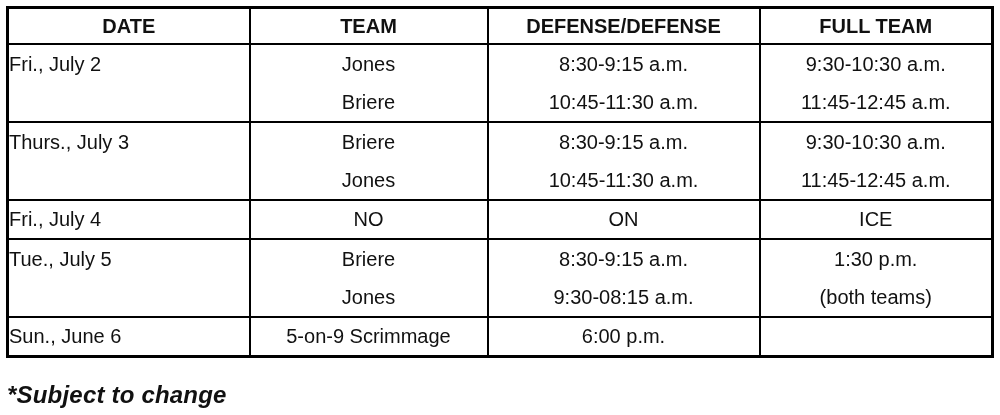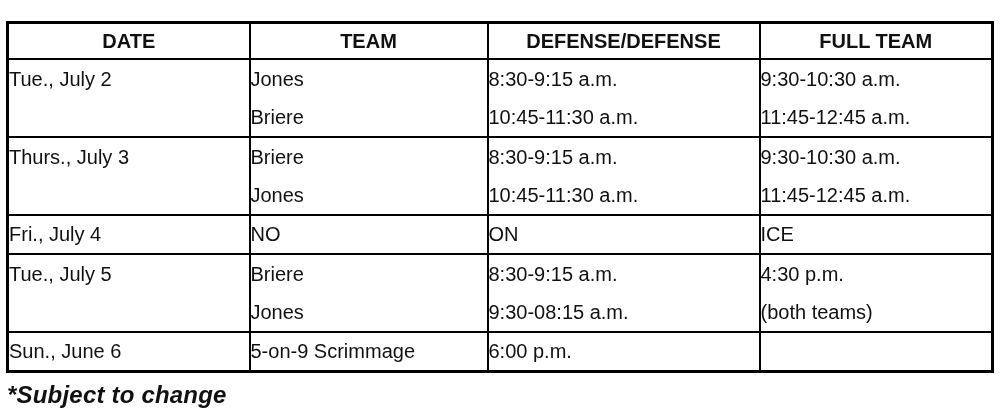--- a/index.html
+++ b/index.html
@@ -14,21 +14,21 @@
   }
   .page {
     position: relative;
     width: 1000px;
     height: 415px;
     background: #ffffff;
   }
   table.schedule {
     position: absolute;
     left: 6px;
-    top: 21px;
+    top: 6px;
     border-collapse: collapse;
     table-layout: fixed;
     border: 3px solid #000000;
   }
   table.schedule th,
   table.schedule td {
     border: 2px solid #000000;
     padding: 0;
     font-size: 20px;
     vertical-align: top;
@@ -43,21 +43,21 @@
   table.schedule th {
     height: 34px;
     font-weight: bold;
     text-align: center;
     vertical-align: middle;
   }
   th.left, td.left {
     text-align: left;
     padding-left: 10px;
   }
-  td.center { text-align: left; }
+  td.center { text-align: center; }
 
   
   .ln {
     height: 38px;
     line-height: 38px;
   }
   .ln.single {
     height: 37px;
     line-height: 37px;
   }
@@ -91,21 +91,21 @@
         <th class="left">DATE</th>
         <th>TEAM</th>
         <th>DEFENSE/DEFENSE</th>
         <th>FULL TEAM</th>
       </tr>
     </thead>
     <tbody>
 
       <tr class="r-two">
         <td class="left">
-          <div class="ln">Tue., July 2</div>
+          <div class="ln">Fri., July 2</div>
         </td>
         <td class="center">
           <div class="ln">Jones</div>
           <div class="ln">Briere</div>
         </td>
         <td class="center">
           <div class="ln">8:30-9:15 a.m.</div>
           <div class="ln">10:45-11:30 a.m.</div>
         </td>
         <td class="center">
@@ -153,21 +153,21 @@
         </td>
         <td class="center">
           <div class="ln">Briere</div>
           <div class="ln">Jones</div>
         </td>
         <td class="center">
           <div class="ln">8:30-9:15 a.m.</div>
           <div class="ln">9:30-08:15 a.m.</div>
         </td>
         <td class="center">
-          <div class="ln">4:30 p.m.</div>
+          <div class="ln">1:30 p.m.</div>
           <div class="ln">(both teams)</div>
         </td>
       </tr>
 
       <tr class="r-one">
         <td class="left">
           <div class="ln single">Sun., June 6</div>
         </td>
         <td class="center">
           <div class="ln single">5-on-9 Scrimmage</div>

